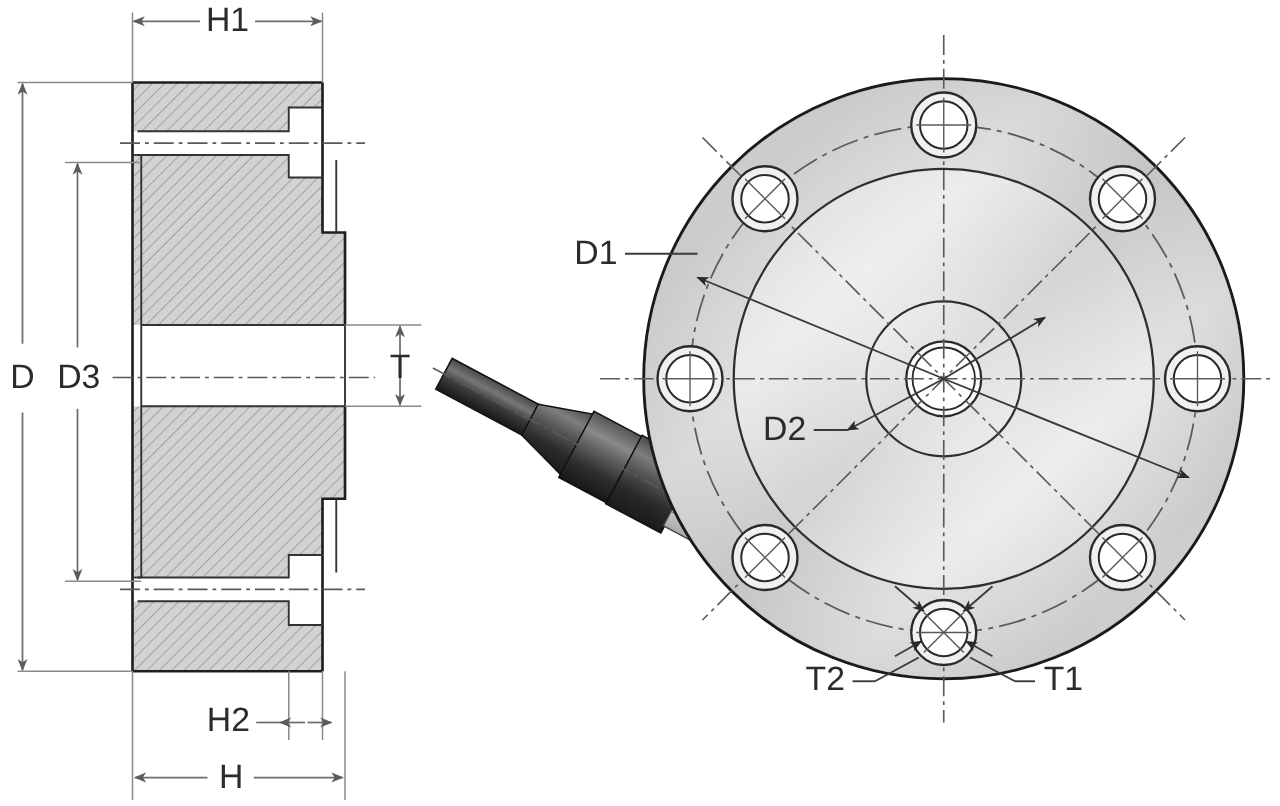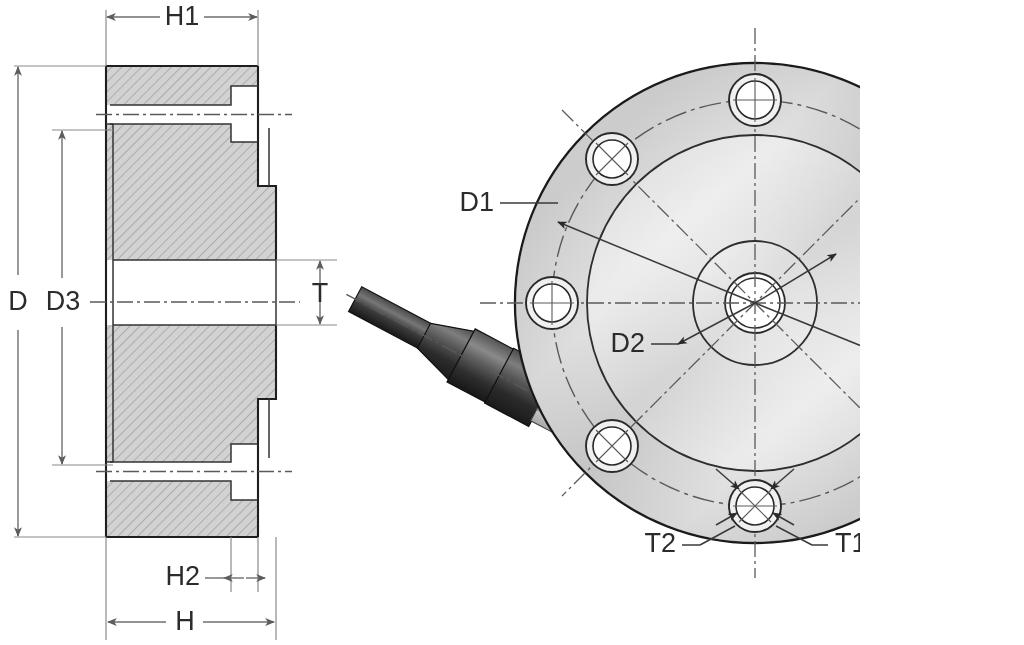--- a/index.html
+++ b/index.html
@@ -6,21 +6,21 @@
   html, body {
     margin: 0;
     padding: 0;
     background: #ffffff;
   }
   body {
     font-family: "Liberation Sans", sans-serif;
   }
   #drawing-root {
     position: relative;
-    width: 860px;
+    width: 1024px;
     height: 645px;
     background: #ffffff;
     overflow: hidden;
   }
   svg#tech-drawing {
     display: block;
     width: 1024px;
     height: 645px;
   }
   .dim-label {

